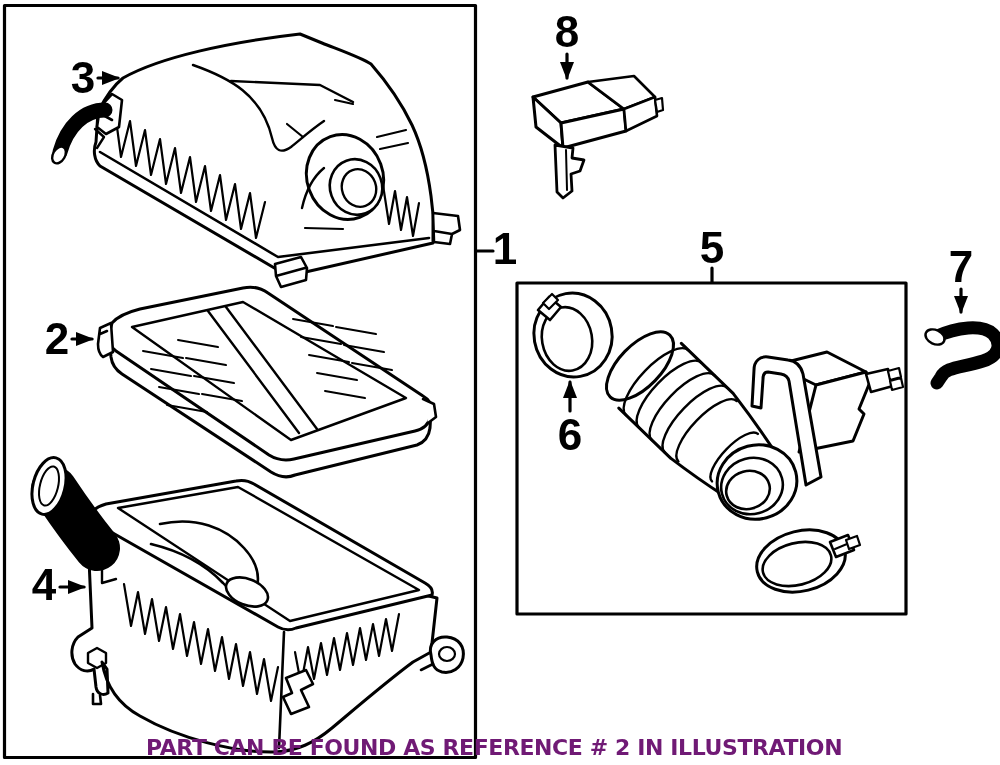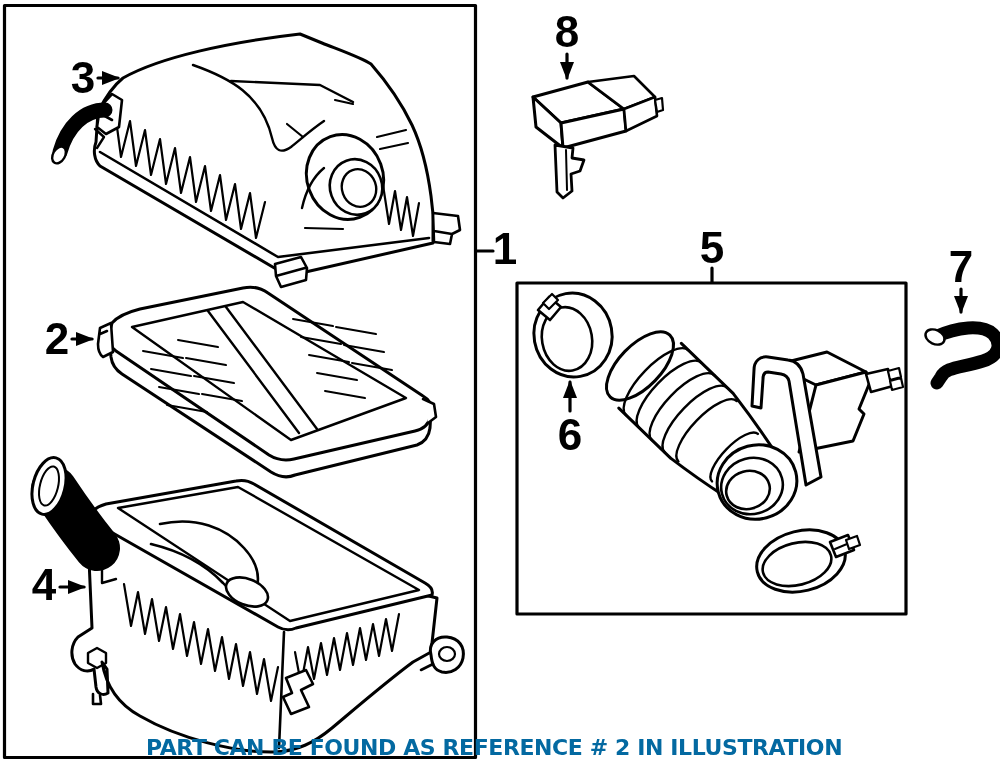--- a/index.html
+++ b/index.html
@@ -172,14 +172,14 @@
   <text x="505" y="264" text-anchor="middle" class="callout">1</text>
   <text x="57" y="354" text-anchor="middle" class="callout">2</text>
   <text x="83" y="93" text-anchor="middle" class="callout">3</text>
   <text x="44" y="600" text-anchor="middle" class="callout">4</text>
   <text x="712" y="263" text-anchor="middle" class="callout">5</text>
   <text x="570" y="450" text-anchor="middle" class="callout">6</text>
   <text x="961" y="282" text-anchor="middle" class="callout">7</text>
   <text x="567" y="47" text-anchor="middle" class="callout">8</text>
 </svg>
 
-<div class="note" style="color: #0369a1;">PART CAN BE FOUND AS REFERENCE # 2 IN ILLUSTRATION</div>
+<div class="note" style="color: #701a75;">PART CAN BE FOUND AS REFERENCE # 2 IN ILLUSTRATION</div>
 </div>
 
 </body></html>

